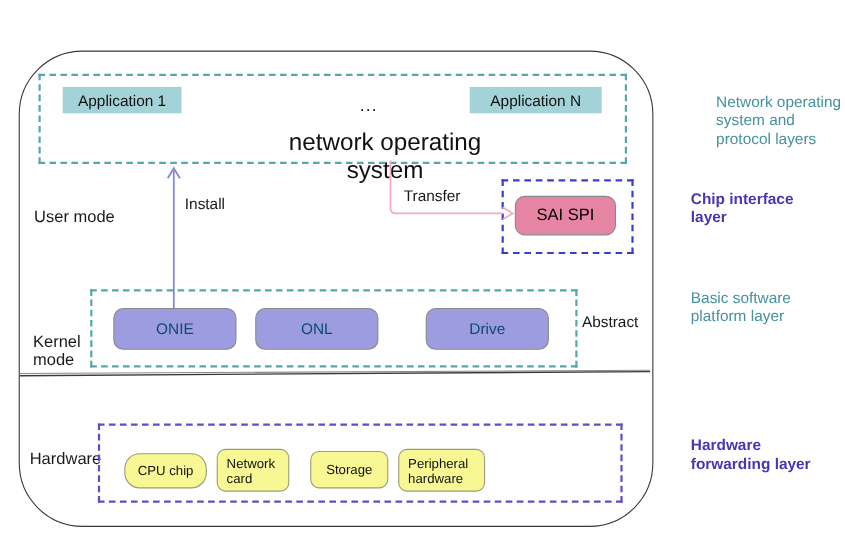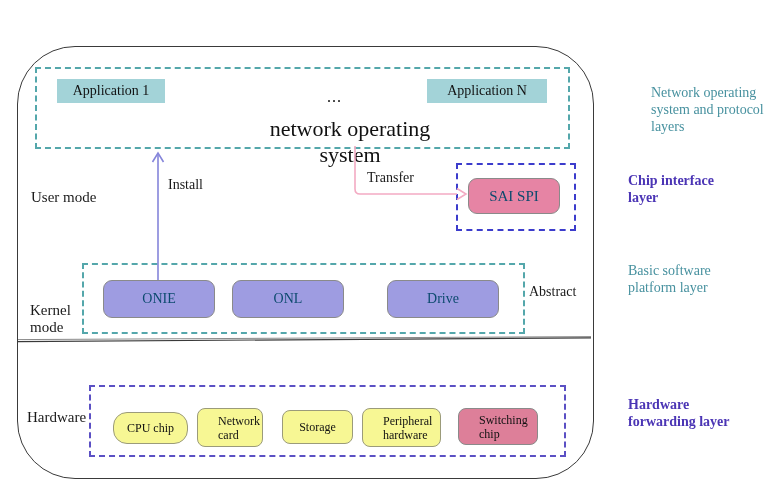--- a/index.html
+++ b/index.html
@@ -4,21 +4,21 @@
 <style>
   :root{
     --teal-dash:#54a7ab; --app-fill:#a3d3d8; --purple-fill:#9e9ce1;
     --pink-fill:#e684a4; --pink-fill2:#dd7f99; --yellow-fill:#f7f794;
     --sai-dash:#3c3ccc; --hw-dash:#5b50c4; --install-arrow:#8585da;
     --transfer-arrow:#f3abc3; --side-teal:#47919f; --side-purple:#4b35b5;
   }
   html,body{margin:0;padding:0;background:#ffffff;}
   .stage{
     position:relative;width:768px;height:502px;overflow:hidden;
-    font-family:Liberation Serif, serif;color:#1a1a1a;
+    font-family:Liberation Sans, sans-serif;color:#1a1a1a;
     background:#ffffff;
   }
   .abs{position:absolute;}
   .outer-box{
     left:17px;top:46px;width:575px;height:431px;
     border:1.6px solid #3a3a3a;border-radius:58px;background:transparent;
   }
   .nos-dashed{left:35px;top:67px;width:531px;height:78px;border:2px dashed var(--teal-dash);}
   .kernel-dashed{left:82px;top:263px;width:439px;height:67px;border:2px dashed var(--teal-dash);}
   .sai-dashed{left:456px;top:163px;width:116px;height:64px;border:2px dashed var(--sai-dash);}
@@ -27,28 +27,28 @@
     background:var(--app-fill);height:24px;line-height:24px;text-align:center;
     font-size:14px;color:#111;
   }
   .pill{
     background:var(--purple-fill);border:1px solid #8a8a8a;border-radius:9px;
     width:110px;height:36px;line-height:36px;text-align:center;font-size:14px;color:#0c4a6e;
   }
   .sai-box{
     background:var(--pink-fill);border:1px solid #8a8a8a;border-radius:9px;
     left:468px;top:178px;width:90px;height:34px;line-height:34px;text-align:center;
-    font-size:15px;color:#0c4a6e;
+    font-size:15px;color:#000000;
   }
   .hw-box{
     background:var(--yellow-fill);border:1px solid #9b9b7a;border-radius:8px;
     font-size:12px;color:#111;display:flex;align-items:center;box-sizing:border-box;
   }
   .hw-box.center{justify-content:center;}
-  .hw-box.two-line{padding-left:20px;line-height:14px;}
+  .hw-box.two-line{padding-left:8px;line-height:14px;}
   .hw-box.pink{background:var(--pink-fill2);border-color:#8a8a8a;}
   .lbl{font-size:15px;color:#1a1a1a;white-space:nowrap;}
   .lbl.wrap{white-space:normal;line-height:17px;}
   .dots{font-size:16px;letter-spacing:1px;color:#111;}
   .nos-title{left:240px;top:116px;width:220px;text-align:center;font-size:22px;color:#111;}
   .side-label{font-size:14px;line-height:17px;}
   .side-teal{color:var(--side-teal);}
   .side-purple{color:var(--side-purple);font-weight:bold;}
   svg.overlay{left:0;top:0;width:768px;height:502px;z-index:6;pointer-events:none;}
 </style>
@@ -79,21 +79,20 @@
   <div class="abs pill" style="left:103px;top:280px;">ONIE</div>
   <div class="abs pill" style="left:232px;top:280px;">ONL</div>
   <div class="abs pill" style="left:387px;top:280px;">Drive</div>
   <div class="abs lbl" style="left:529px;top:284px;font-size:14px;">Abstract</div>
 
   <div class="abs hw-dashed"></div>
   <div class="abs hw-box center" style="left:113px;top:412px;width:75px;height:32px;border-radius:14px;">CPU chip</div>
   <div class="abs hw-box two-line" style="left:197px;top:408px;width:66px;height:39px;">Network card</div>
   <div class="abs hw-box center" style="left:282px;top:410px;width:71px;height:34px;">Storage</div>
   <div class="abs hw-box two-line" style="left:362px;top:408px;width:79px;height:39px;">Peripheral hardware</div>
-  <div class="abs hw-box two-line pink" style="left:458px;top:408px;width:80px;height:37px;">Switching chip</div>
 
   <div class="abs side-label side-teal" style="left:651px;top:84px;width:118px;">Network operating system and protocol layers</div>
   <div class="abs side-label side-purple" style="left:628px;top:172px;width:100px;">Chip interface layer</div>
   <div class="abs side-label side-teal" style="left:628px;top:262px;width:102px;">Basic software platform layer</div>
   <div class="abs side-label side-purple" style="left:628px;top:396px;width:115px;">Hardware forwarding layer</div>
 
   <svg class="abs overlay" viewBox="0 0 768 502" xmlns="http://www.w3.org/2000/svg">
 
     <g style="stroke:var(--install-arrow);fill:none;stroke-width:1.6;">
       <line x1="158" y1="280" x2="158" y2="155"></line>

